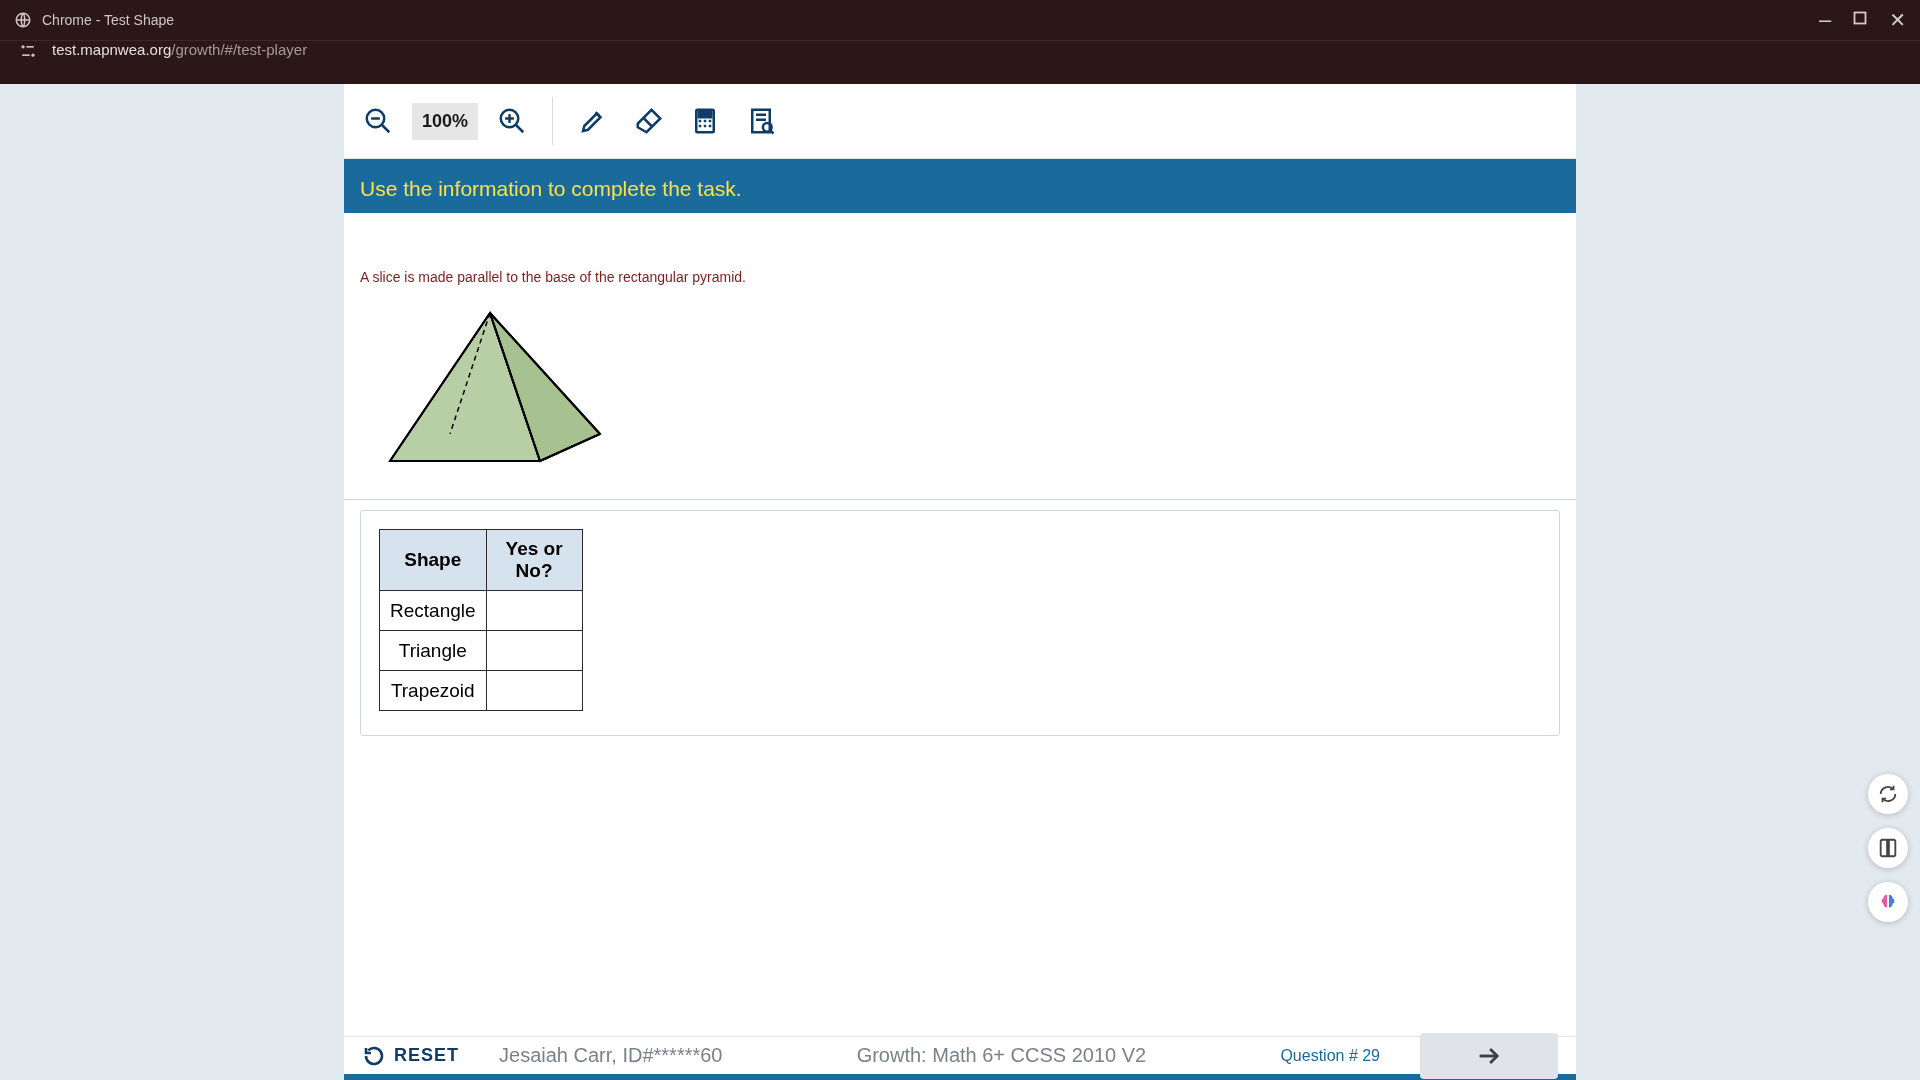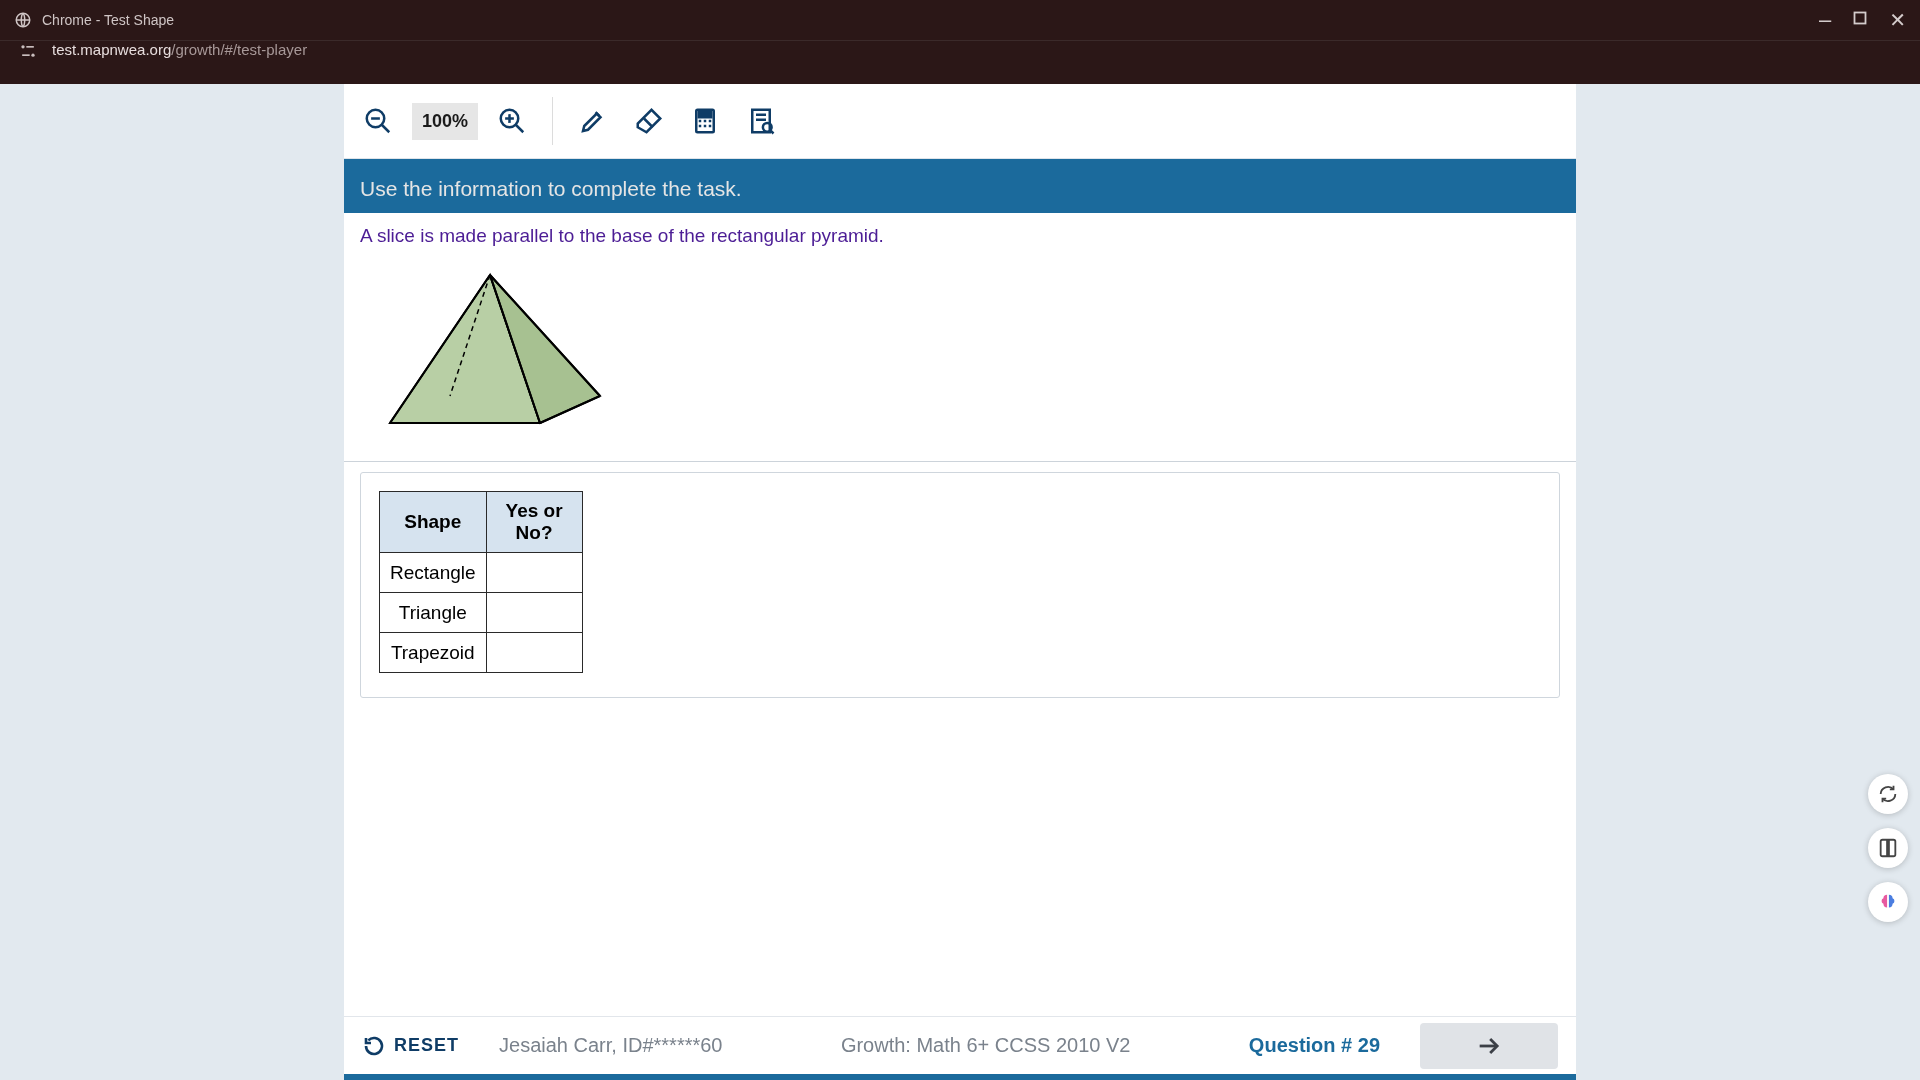--- a/index.html
+++ b/index.html
@@ -74,31 +74,32 @@
 }
 .tb-sep {
   width: 1px; height: 48px; background: #dcdcdc; margin: 0 6px;
 }
 .blue-strip {
   height: 6px;
   background: #1b6a9c;
 }
 .instruction-bar {
   background: #1b6a9c;
-  color: #e5e5e5;
+  color: #fde047;
   padding: 12px 16px;
   font-size: 21px;
 }
 .prompt-area {
   padding: 12px 16px 0 16px;
 }
 .prompt-text {
-  font-size: 19px;
-  color: #4c1d95;
+  font-size: 14px;
+  color: #7f1d1d;
   margin-bottom: 16px;
+  margin-top: 44px;
 }
 .pyramid-wrap {
   padding: 0 0 10px 0;
 }
 .divider-thin {
   height: 1px; background: #ccd3da; margin: 4px 0 10px 0;
 }
 .question-text {
   padding: 0 16px 14px 16px;
   font-size: 19px;
@@ -137,39 +138,39 @@
   justify-content: space-around;
   padding: 20px 0;
 }
 .choice {
   font-size: 20px;
   color: #222;
 }
 .footer {
   position: absolute;
   left: 0; right: 0; bottom: 0;
-  height: 64px;
+  height: 44px;
   background: #fff;
   border-top: 1px solid #e2e6eb;
   border-bottom: 6px solid #1b6a9c;
   display: flex;
   align-items: center;
   padding: 0 18px;
   gap: 40px;
 }
 .reset-btn {
   display: inline-flex; align-items: center; gap: 8px;
   color: #0f3c66;
   font-weight: 700;
   font-size: 18px;
   letter-spacing: 1px;
 }
 .fspacer { flex: 1; }
 .finfo { color: #7a828c; font-size: 20px; }
-.fq { color: #1b6a9c; font-weight: 700; font-size: 20px; }
+.fq { color: #1b6a9c; font-weight: 400; font-size: 16px; }
 .next-btn {
   width: 138px; height: 46px;
   background: #e0e3e7;
   border-radius: 4px;
   display: inline-flex; align-items: center; justify-content: center;
   color: #3b3f46;
 }
 
 .floaters {
   position: absolute;

